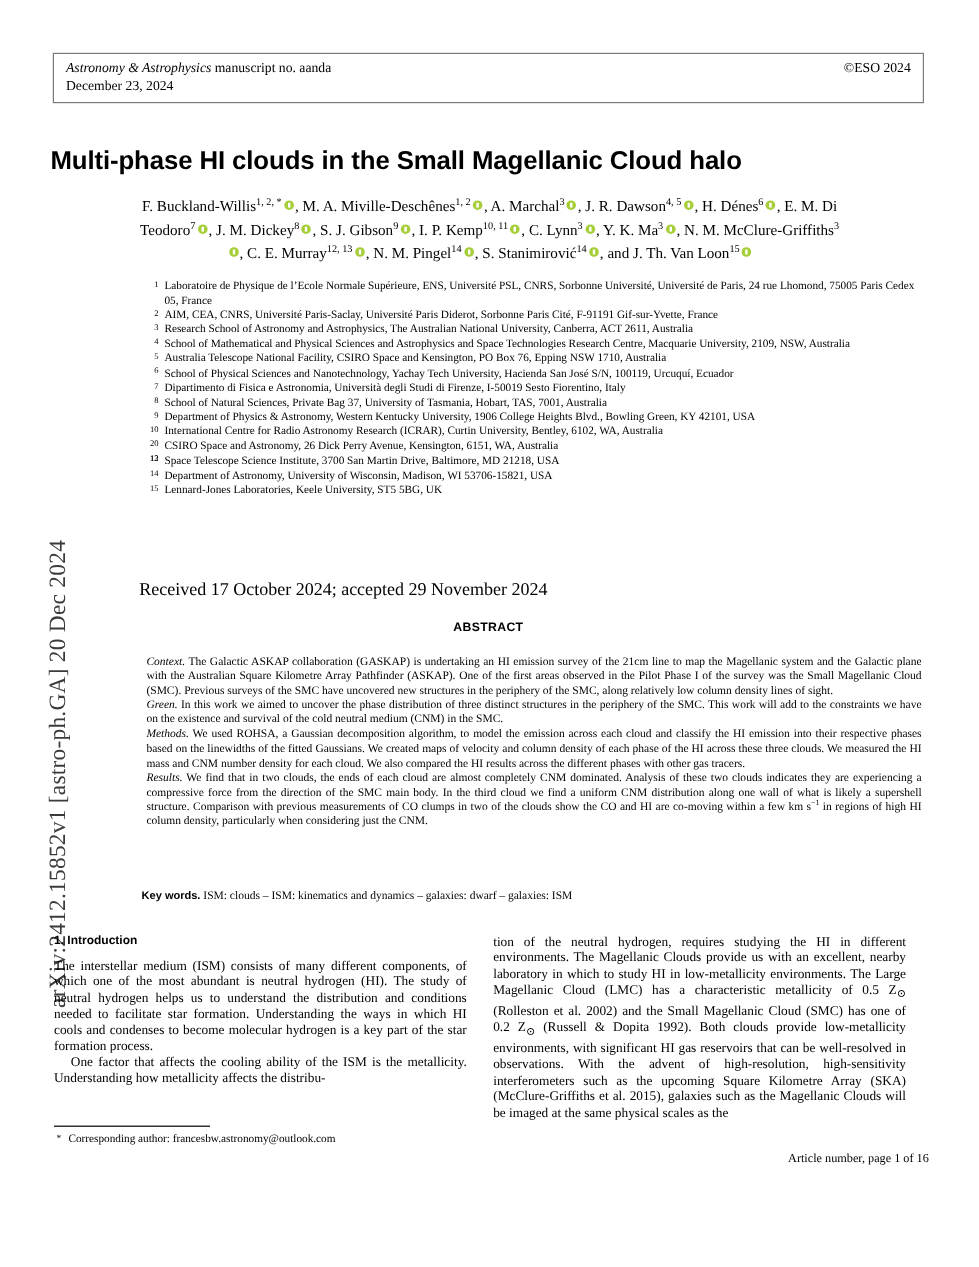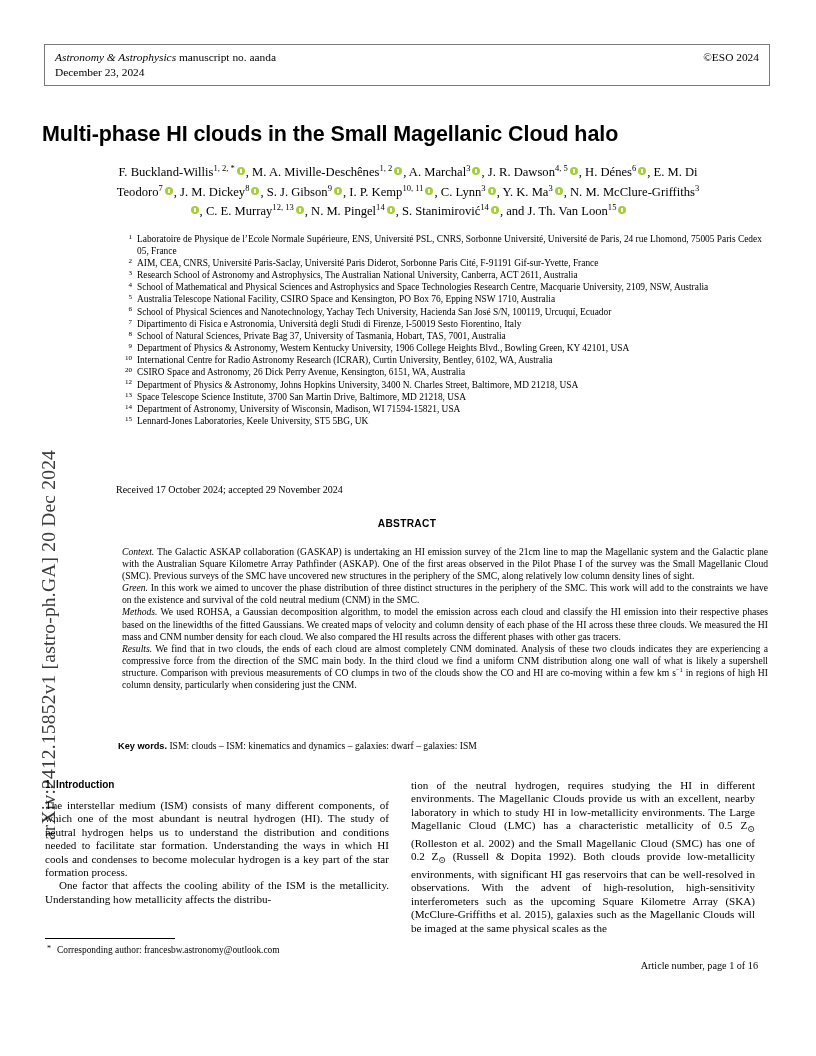--- a/index.html
+++ b/index.html
@@ -142,21 +142,21 @@
     width: 16px;
     text-align: right;
     font-size: 7.1px;
   }
 
   
   #received {
     position: absolute;
     left: 74px;
     top: 484px;
-    font-size: 10px;
+    font-size: 15px;
   }
 
   
   #abstract-heading {
     position: absolute;
     left: 0;
     top: 518px;
     width: 730px;
     text-align: center;
     font-family: "Liberation Sans", "DejaVu Sans", sans-serif;
@@ -239,21 +239,21 @@
   #footnote .fnmark {
     position: absolute;
     left: 2px;
     top: -1px;
     font-size: 8px;
   }
 
   
   #footer {
     position: absolute;
-    left: 0;
+    left: 16px;
     top: 960px;
     width: 716px;
     text-align: right;
     font-size: 10.2px;
   }
 </style>
 </head>
 <body>
 
 <div id="arxiv-stamp">
@@ -285,23 +285,23 @@
       <div class="aff"><span class="num">2</span><span>AIM, CEA, CNRS, Université Paris-Saclay, Université Paris Diderot, Sorbonne Paris Cité, F-91191 Gif-sur-Yvette, France</span></div>
       <div class="aff"><span class="num">3</span><span>Research School of Astronomy and Astrophysics, The Australian National University, Canberra, ACT 2611, Australia</span></div>
       <div class="aff"><span class="num">4</span><span>School of Mathematical and Physical Sciences and Astrophysics and Space Technologies Research Centre, Macquarie University, 2109, NSW, Australia</span></div>
       <div class="aff"><span class="num">5</span><span>Australia Telescope National Facility, CSIRO Space and Kensington, PO Box 76, Epping NSW 1710, Australia</span></div>
       <div class="aff"><span class="num">6</span><span>School of Physical Sciences and Nanotechnology, Yachay Tech University, Hacienda San José S/N, 100119, Urcuquí, Ecuador</span></div>
       <div class="aff"><span class="num">7</span><span>Dipartimento di Fisica e Astronomia, Università degli Studi di Firenze, I-50019 Sesto Fiorentino, Italy</span></div>
       <div class="aff"><span class="num">8</span><span>School of Natural Sciences, Private Bag 37, University of Tasmania, Hobart, TAS, 7001, Australia</span></div>
       <div class="aff"><span class="num">9</span><span>Department of Physics &amp; Astronomy, Western Kentucky University, 1906 College Heights Blvd., Bowling Green, KY 42101, USA</span></div>
       <div class="aff"><span class="num">10</span><span>International Centre for Radio Astronomy Research (ICRAR), Curtin University, Bentley, 6102, WA, Australia</span></div>
       <div class="aff"><span class="num">20</span><span>CSIRO Space and Astronomy, 26 Dick Perry Avenue, Kensington, 6151, WA, Australia</span></div>
-      <div class="aff"><span class="num">12</span><span>Department of Physics &amp; Astronomy, Johns Hopkins University, 3400 N. Charles Street, Baltimore, MD 21218, USA</span></div>
+      <div class="aff"><span class="num">12</span></div>
       <div class="aff"><span class="num">13</span><span>Space Telescope Science Institute, 3700 San Martin Drive, Baltimore, MD 21218, USA</span></div>
-      <div class="aff"><span class="num">14</span><span>Department of Astronomy, University of Wisconsin, Madison, WI 71594-15821, USA</span></div>
+      <div class="aff"><span class="num">14</span><span>Department of Astronomy, University of Wisconsin, Madison, WI 53706-15821, USA</span></div>
       <div class="aff"><span class="num">15</span><span>Lennard-Jones Laboratories, Keele University, ST5 5BG, UK</span></div>
     </div>
 
   <div id="received">Received 17 October 2024; accepted 29 November 2024</div>
 
   <div id="abstract-heading">ABSTRACT</div>
   <div id="abstract">
     <p><span class="lead">Context.</span><span> The Galactic ASKAP collaboration (GASKAP) is undertaking an HI emission survey of the 21cm line to map the Magellanic system and the Galactic plane with the Australian Square Kilometre Array Pathfinder (ASKAP). One of the first areas observed in the Pilot Phase I of the survey was the Small Magellanic Cloud (SMC). Previous surveys of the SMC have uncovered new structures in the periphery of the SMC, along relatively low column density lines of sight.</span></p>
     <p><span class="lead">Green.</span><span> In this work we aimed to uncover the phase distribution of three distinct structures in the periphery of the SMC. This work will add to the constraints we have on the existence and survival of the cold neutral medium (CNM) in the SMC.</span></p>
     <p><span class="lead">Methods.</span><span> We used ROHSA, a Gaussian decomposition algorithm, to model the emission across each cloud and classify the HI emission into their respective phases based on the linewidths of the fitted Gaussians. We created maps of velocity and column density of each phase of the HI across these three clouds. We measured the HI mass and CNM number density for each cloud. We also compared the HI results across the different phases with other gas tracers.</span></p>

